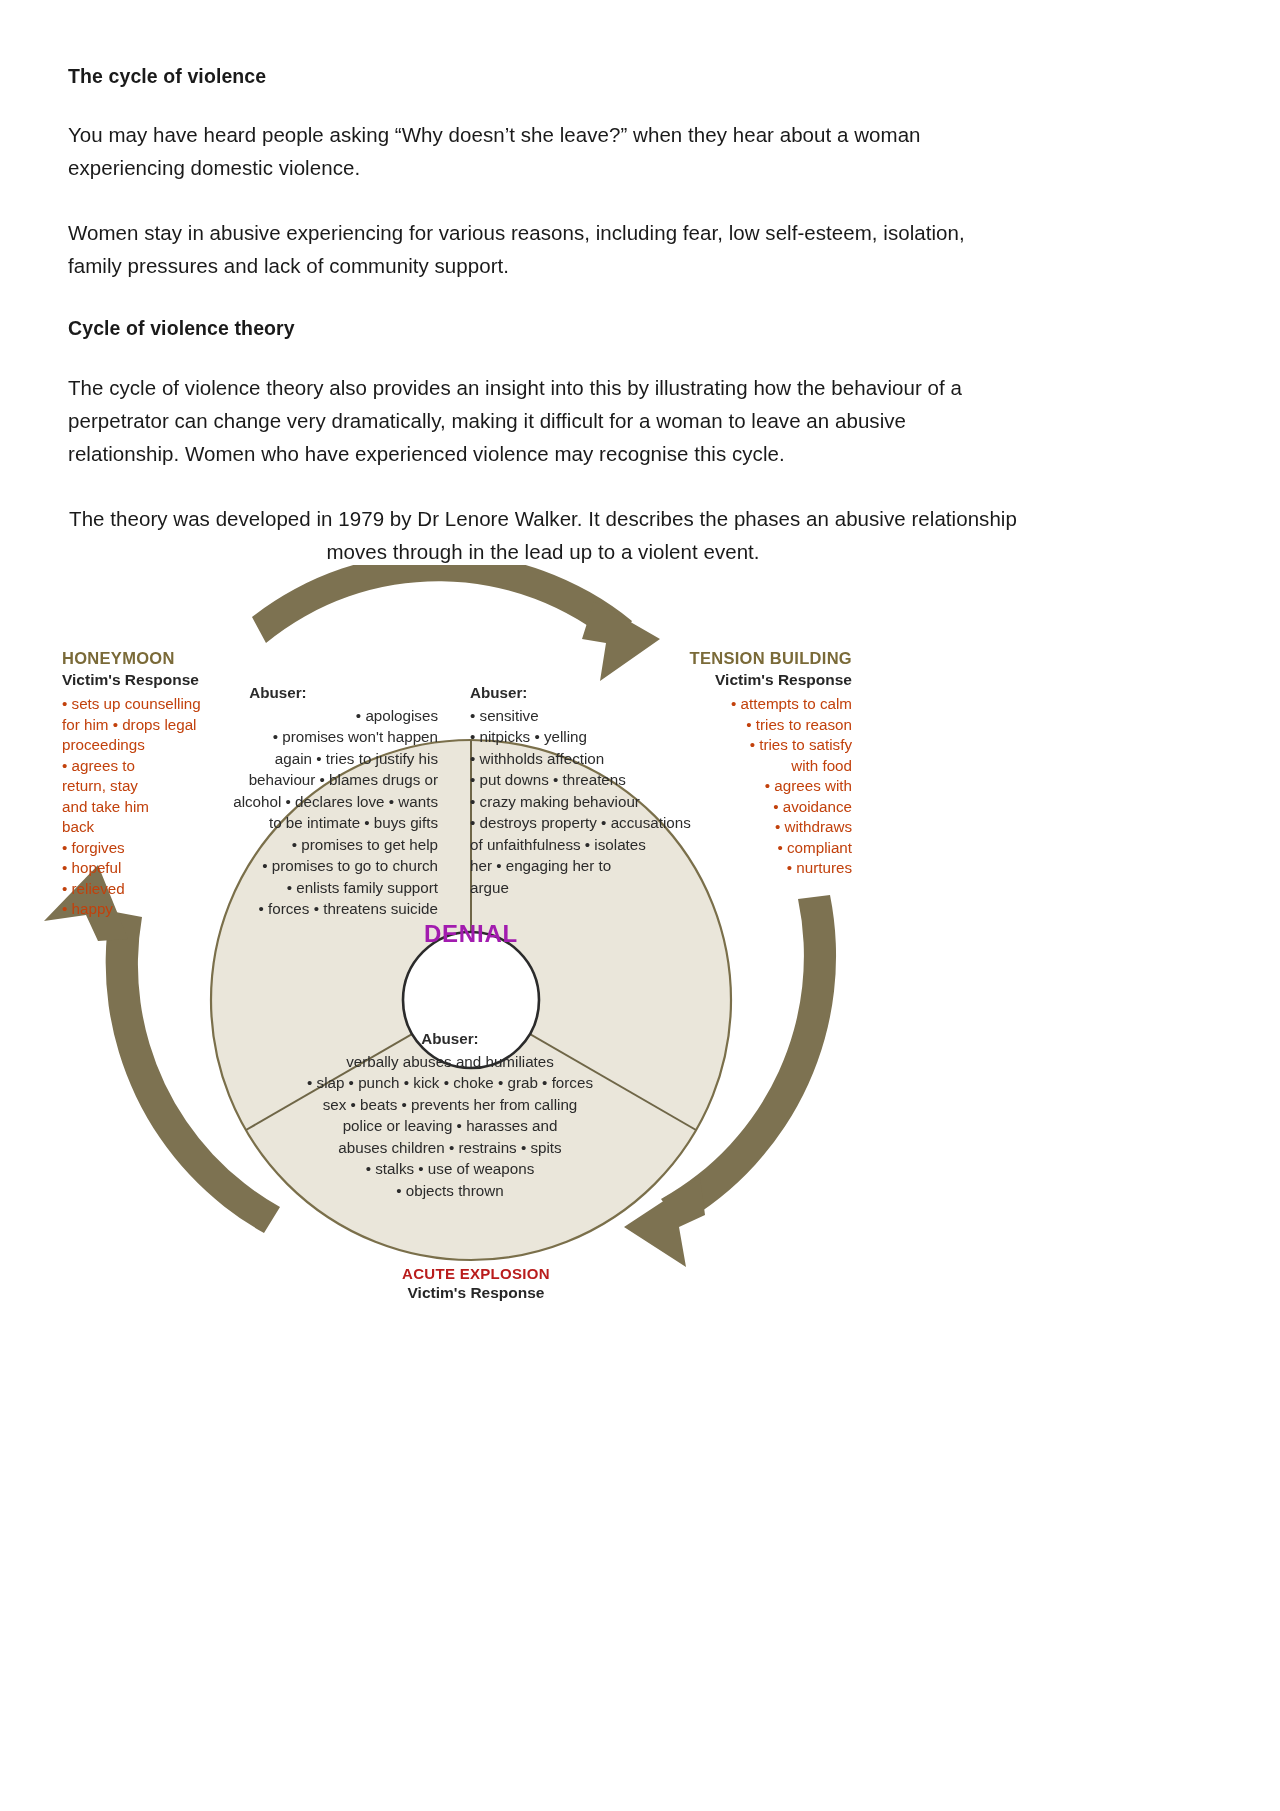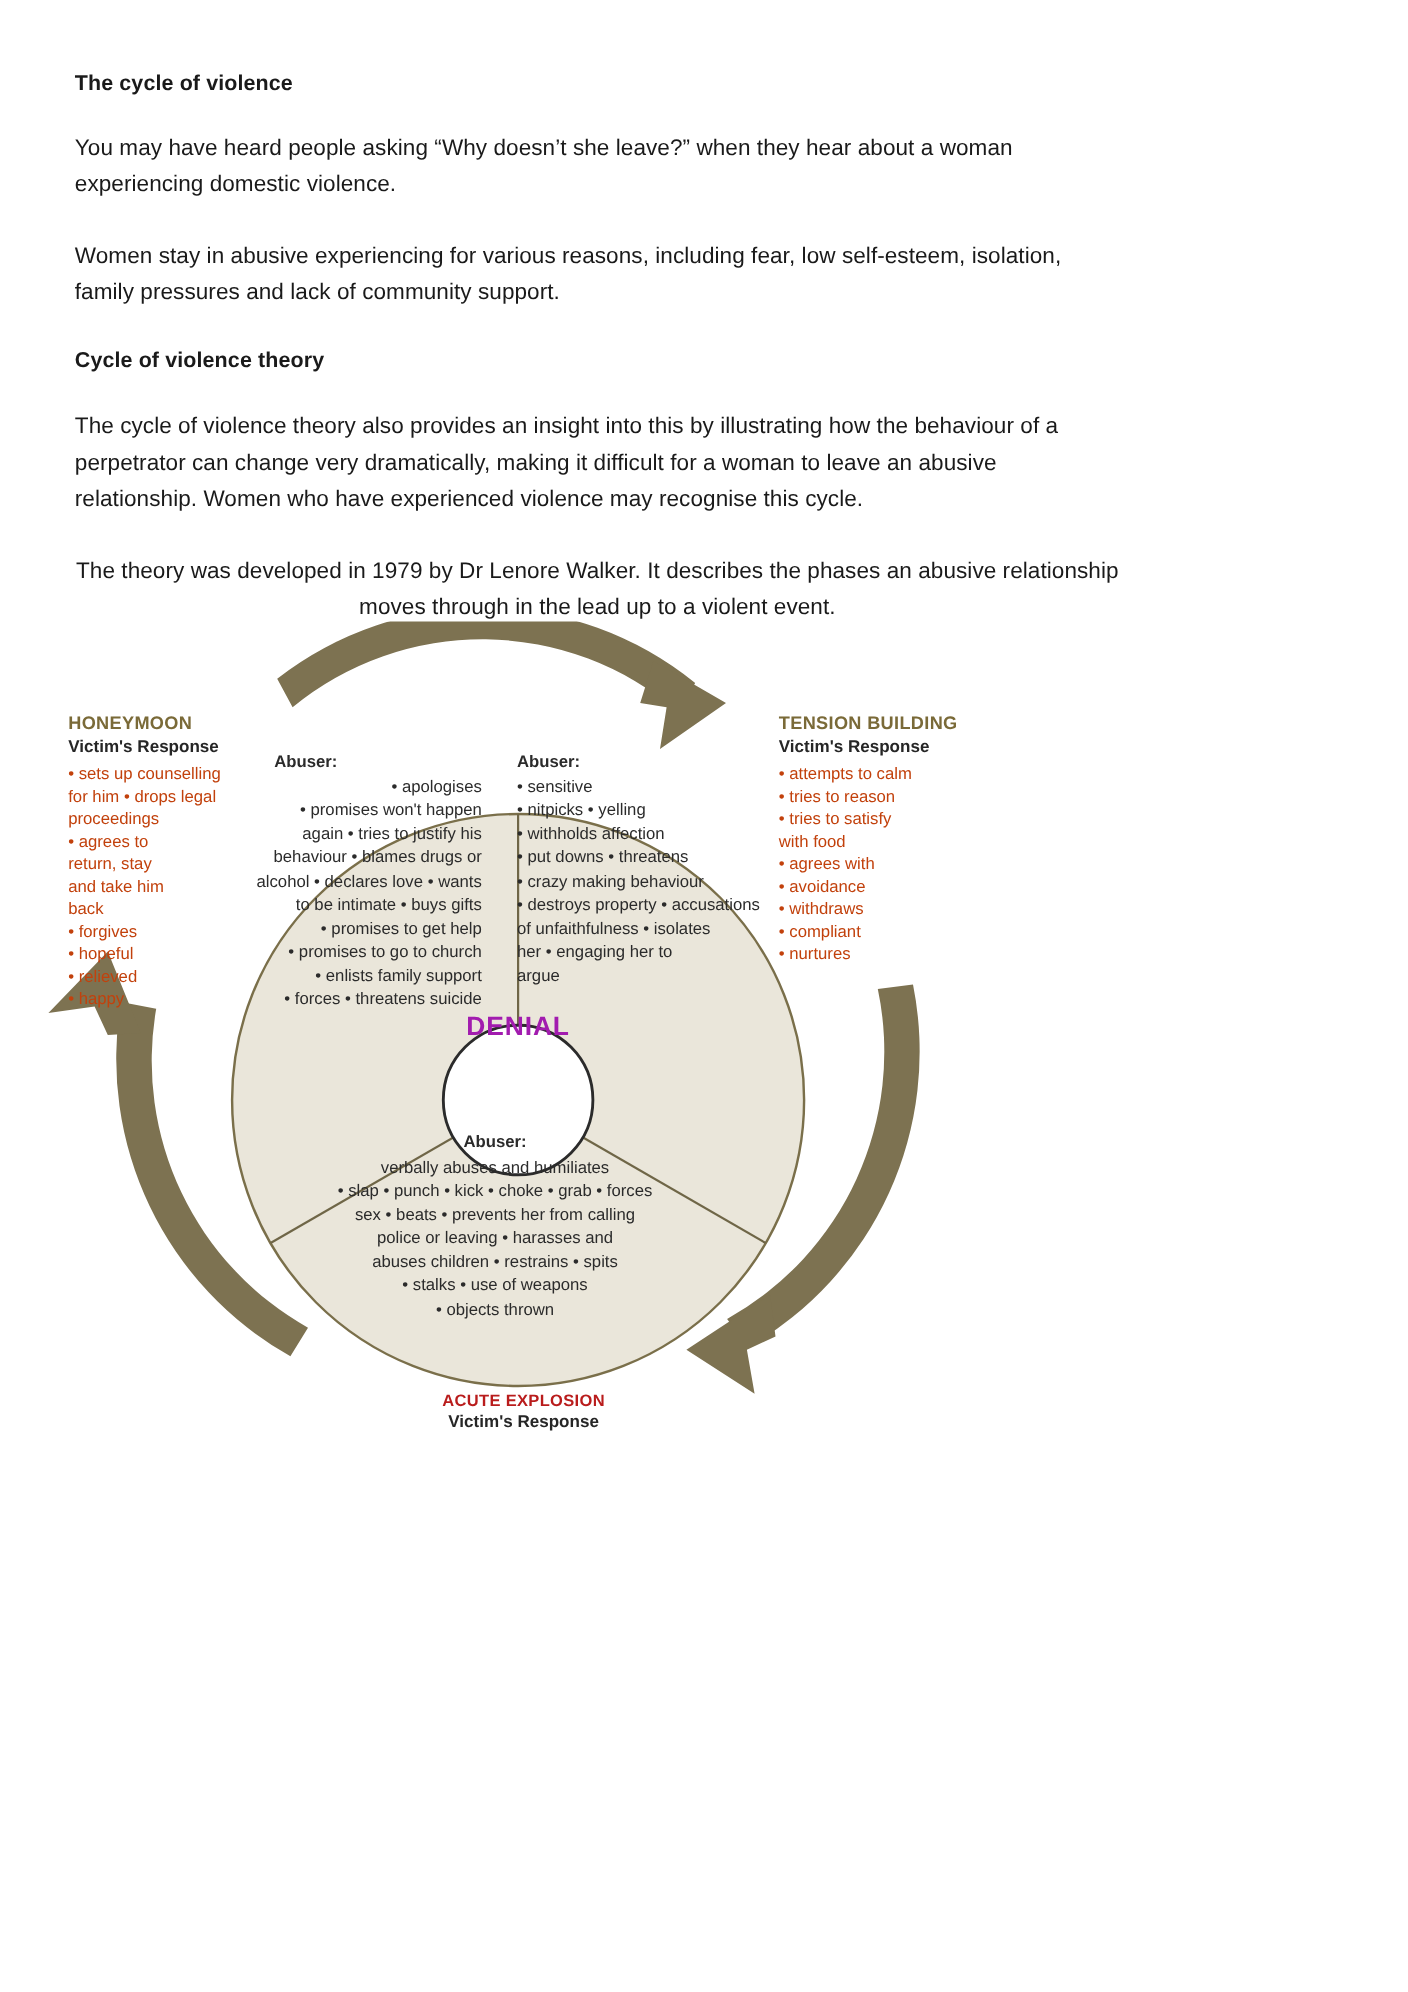--- a/index.html
+++ b/index.html
@@ -78,23 +78,24 @@
     margin-top:4px;
   }
 
   .block-honeymoon{
     left:62px;
     top:84px;
     width:172px;
     text-align:left;
   }
   .block-tension{
-    left:708px;
+    left:672px;
     top:84px;
     width:180px;
+    text-align:right;
   }
 
   .block-acute{
     left:246px;
     top:700px;
     width:460px;
     text-align:center;
   }
   .acute-title{
     font-size:15px;

